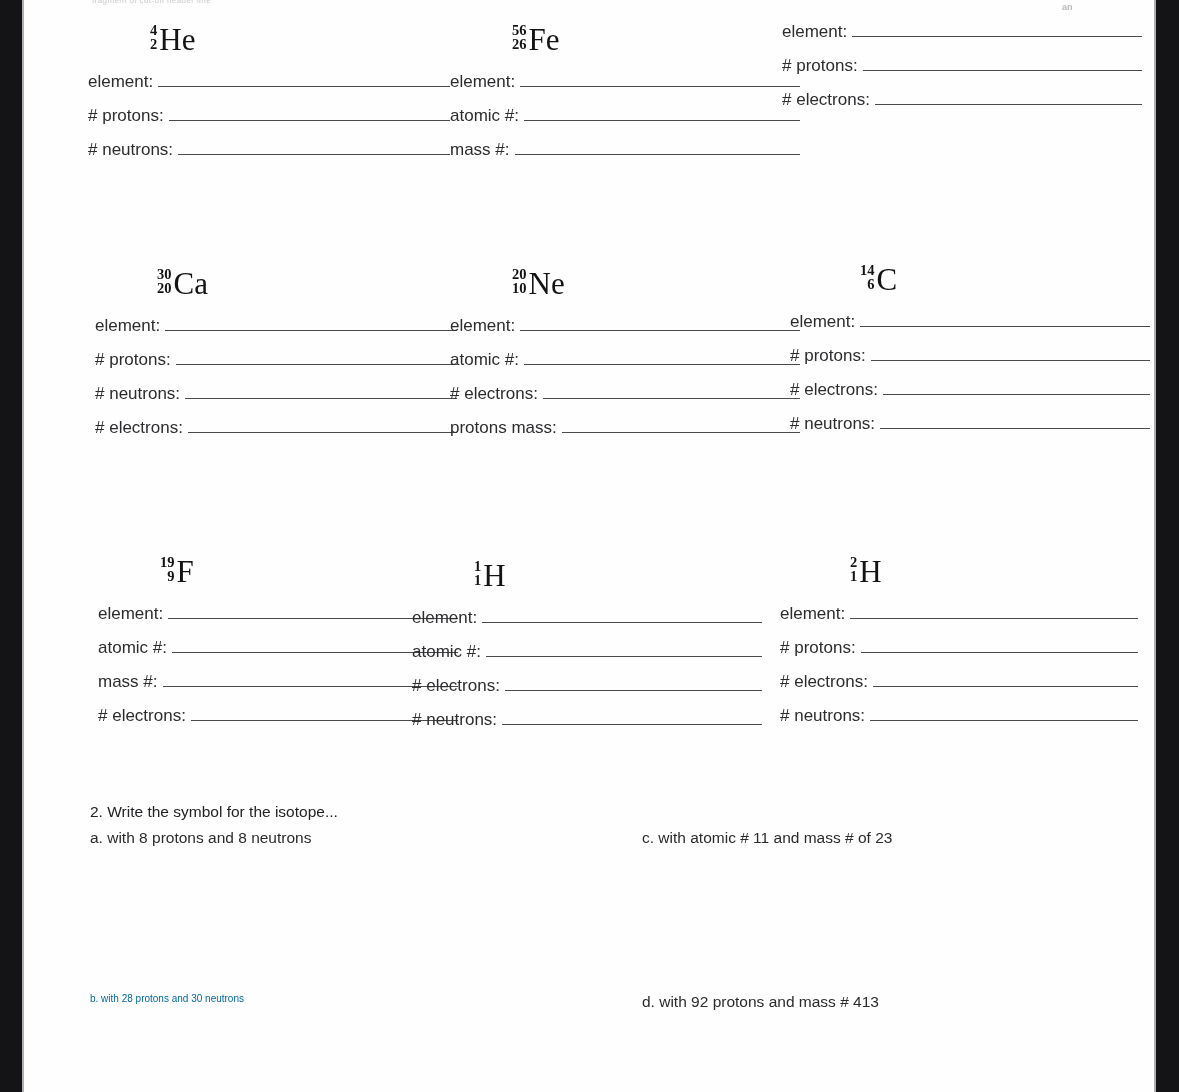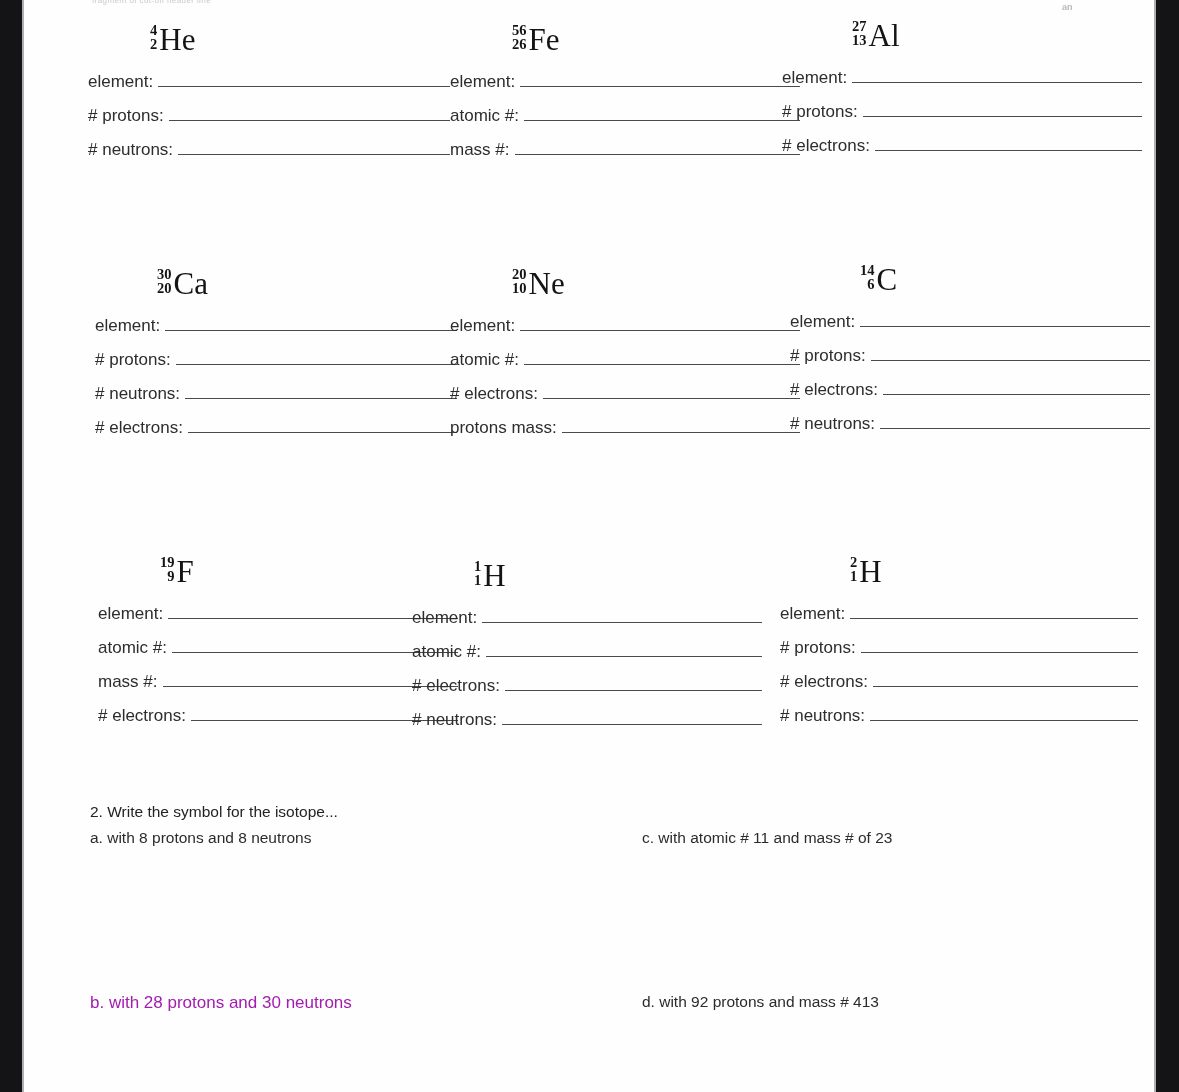--- a/index.html
+++ b/index.html
@@ -144,22 +144,22 @@
     font-size: 15.5px;
     color: #2b2b2e;
     white-space: nowrap;
   }
   .q2-item.col-a { left: 0px; }
   .q2-item.col-c { left: 552px; }
   .q2-b {
     position: absolute;
     left: 68px;
     top: 993px;
-    font-size: 17px;
-    color: #a21caf;
+    font-size: 10px;
+    color: #0369a1;
     white-space: nowrap;
   }
   .q2-d {
     position: absolute;
     left: 620px;
     top: 993px;
     font-size: 15.5px;
     color: #2b2b2e;
     white-space: nowrap;
   }
@@ -215,27 +215,20 @@
             <span class="lbl">atomic #:</span>
             <span class="blank"></span>
           </div>
           <div class="field">
             <span class="lbl">mass #:</span>
             <span class="blank"></span>
           </div>
         </div>
       </div>
       <div class="cell" style="left: 830px; top: 4px; width: 290px;">
-        <div class="symbol">
-          <span class="sym-nums">
-            <span class="mass">27</span>
-            <span class="atomic">13</span>
-          </span>
-          <span class="sym-letter">Al</span>
-        </div>
         <div style="margin-top: 18px; margin-left: -70px;">
           <div class="field">
             <span class="lbl">element:</span>
             <span class="blank"></span>
           </div>
           <div class="field">
             <span class="lbl"># protons:</span>
             <span class="blank"></span>
           </div>
           <div class="field">

